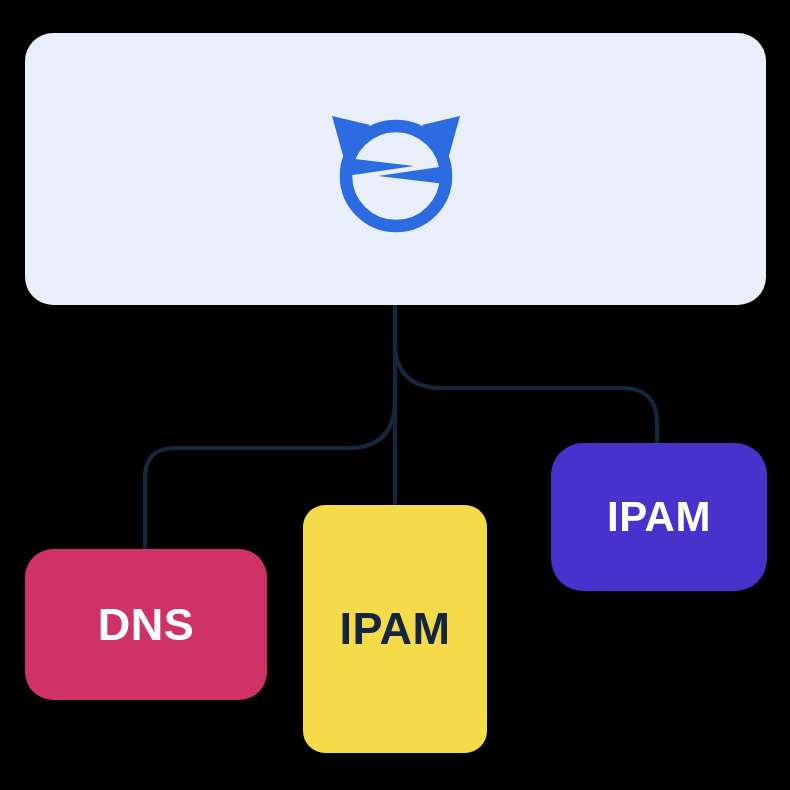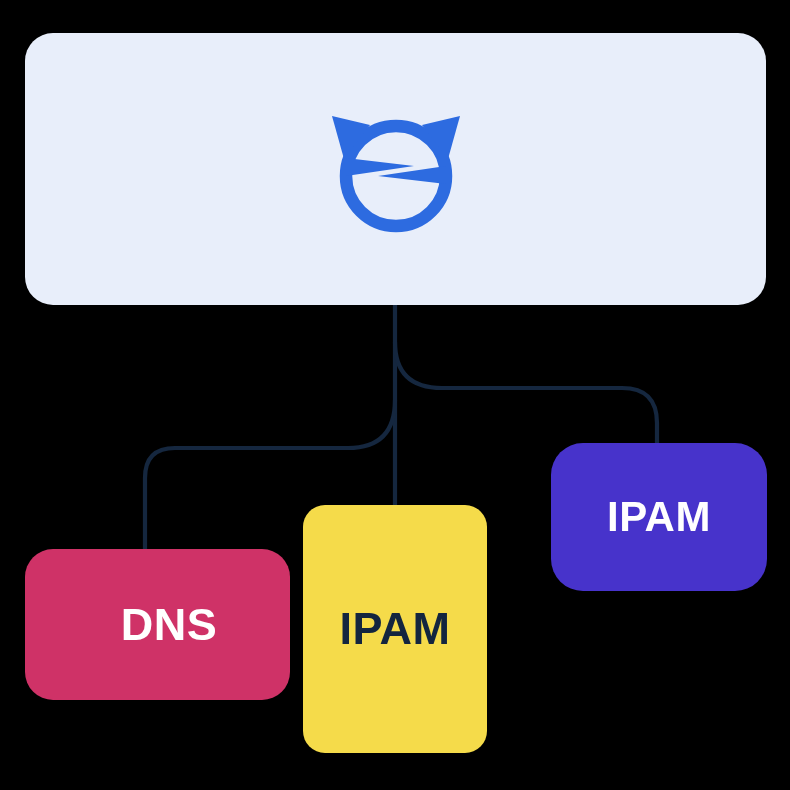--- a/index.html
+++ b/index.html
@@ -6,21 +6,21 @@
   .canvas{
     position:relative;width:790px;height:790px;overflow:hidden;
     font-family:"Liberation Sans", sans-serif;
   }
   .connectors{position:absolute;left:0;top:0;width:790px;height:790px;}
   .connectors path{fill:none;stroke-width:4.2px;}
   .box{position:absolute;display:flex;align-items:center;justify-content:center;}
   .rootbox{left:25px;top:33px;width:741px;height:272px;border-radius:28px;}
   .logo{width:148px;height:135px;display:block;}
   .node{font-weight:bold;letter-spacing:0.5px;}
-  .node-dns {left:25px; top:549px;width:242px;height:151px;border-radius:28px;font-size:45px;padding-left:23px;}
+  .node-dns {left:25px; top:549px;width:242px;height:151px;border-radius:28px;font-size:45px;}
   .node-dhcp{left:303px;top:505px;width:184px;height:248px;border-radius:22px;font-size:45px;}
   .node-ipam{left:551px;top:443px;width:216px;height:148px;border-radius:32px;font-size:42px;}
 </style>
 </head>
 <body>
 
 <div class="canvas" style="background-color: rgb(0, 0, 0);">
 
   <svg class="connectors" width="790" height="790" viewBox="0 0 790 790" xmlns="http://www.w3.org/2000/svg">
     <path d="M395 303 L395 507" stroke="#15273F"></path>

